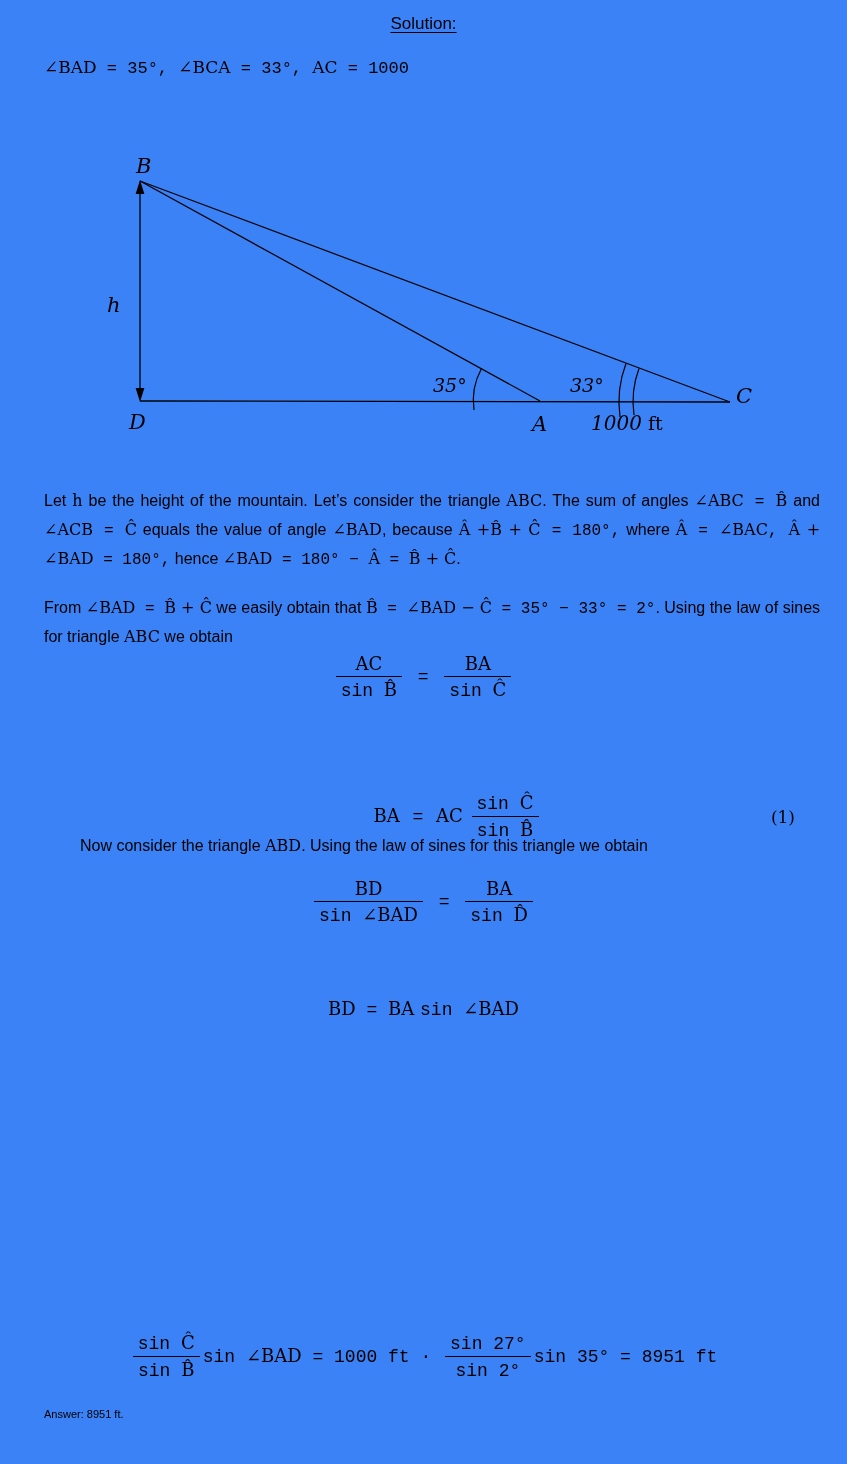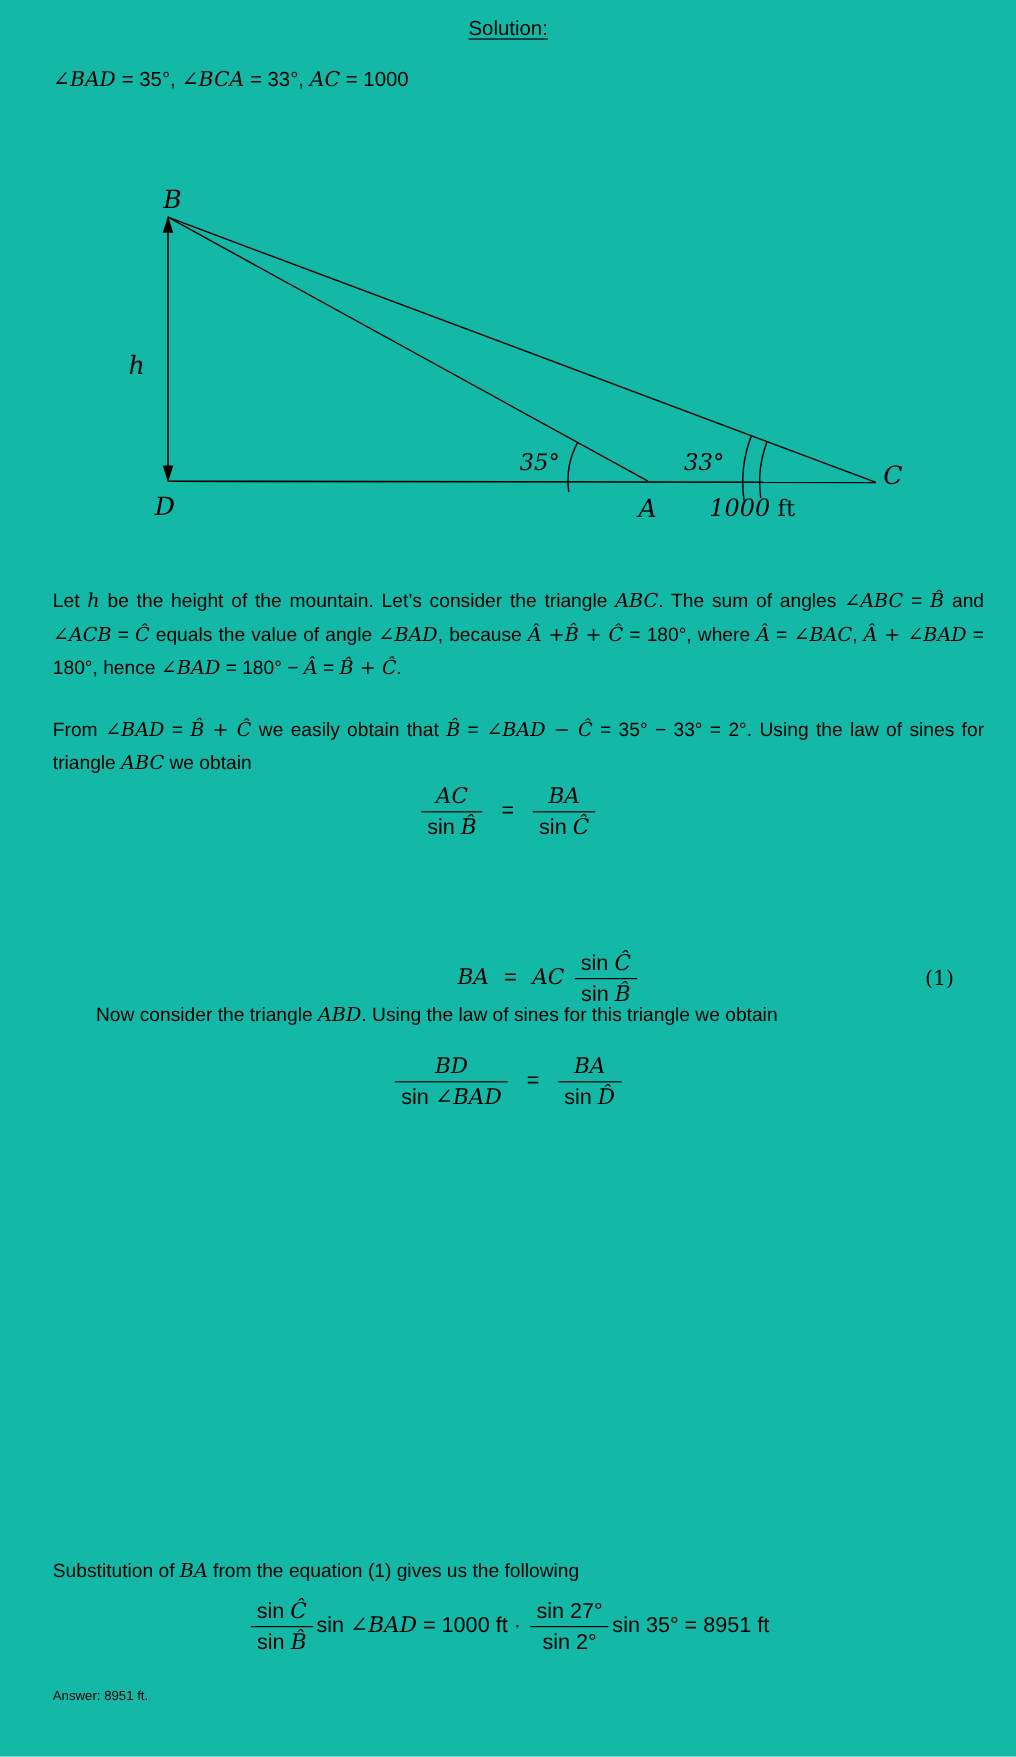--- a/index.html
+++ b/index.html
@@ -1,20 +1,20 @@
 <!DOCTYPE html>
 <html><head>
 <meta charset="utf-8">
 <style>
   html,body{margin:0;padding:0;background:#ffffff;}
-  .page{position:relative;width:847px;height:1464px;background:#14b8a6;color:#000;overflow:hidden;}
+  .page{position:relative;width:847px;height:1464px;background:#3b82f6;color:#000;overflow:hidden;}
   .abs{position:absolute;}
   .t{font-family:"Liberation Sans",sans-serif;font-style:normal;}
-  .m{font-family:"DejaVu Serif",serif;font-style:italic;}
-  .r{font-family:Liberation Sans, sans-serif;font-style:normal;}
+  .m{font-family:"DejaVu Serif",serif;}
+  .r{font-family:Liberation Mono, monospace;font-style:normal;}
   .title{top:14px;left:0;width:100%;text-align:center;font-size:17px;}
   .title .u{text-decoration:underline;text-underline-offset:3px;}
   .given{top:57px;left:44px;font-size:17px;}
   .body-text{left:44px;width:776px;font-size:16px;line-height:27px;text-align:justify;}
   .body-text .m,.body-text .r{font-size:16px;}
   .eq{left:0;width:847px;text-align:center;font-family:"DejaVu Serif",serif;font-size:18px;}
   .frac{display:inline-block;vertical-align:middle;text-align:center;margin:0 3px;}
   .frac .num{display:block;border-bottom:1.4px solid #000;padding:0 5px 2px 5px;}
   .frac .den{display:block;padding:2px 5px 0 5px;}
   .rel{margin:0 7px;}
@@ -96,22 +96,22 @@
       <span class="den"><span class="r">sin </span><span class="m">∠BAD</span></span>
     </span>
     <span class="rel r">=</span>
     <span class="frac">
       <span class="num"><span class="m">BA</span></span>
       <span class="den"><span class="r">sin </span><span class="m">D̂</span></span>
     </span>
   </div>
 
 
+  <div class="abs eq" style="top:998px;"><span class="m">BD</span><span class="r"> = </span><span class="m">BA </span><span class="r">sin </span><span class="m">∠BAD</span></div>
 
-  <div class="abs body-text t" style="top:1295px;"><span class="t">Substitution of </span><span class="m">BA</span><span class="t"> from the equation (1) gives us the following</span></div>
 
   <div class="abs eq" style="top:1332px;">
     <span class="frac">
       <span class="num"><span class="r">sin </span><span class="m">Ĉ</span></span>
       <span class="den"><span class="r">sin </span><span class="m">B̂</span></span>
     </span><span><span class="r">sin </span><span class="m">∠BAD</span><span class="r"> = 1000 ft · </span></span><span class="frac">
       <span class="num"><span class="r">sin 27°</span></span>
       <span class="den"><span class="r">sin 2°</span></span>
     </span><span><span class="r">sin 35° = 8951 ft</span></span>
   </div>

